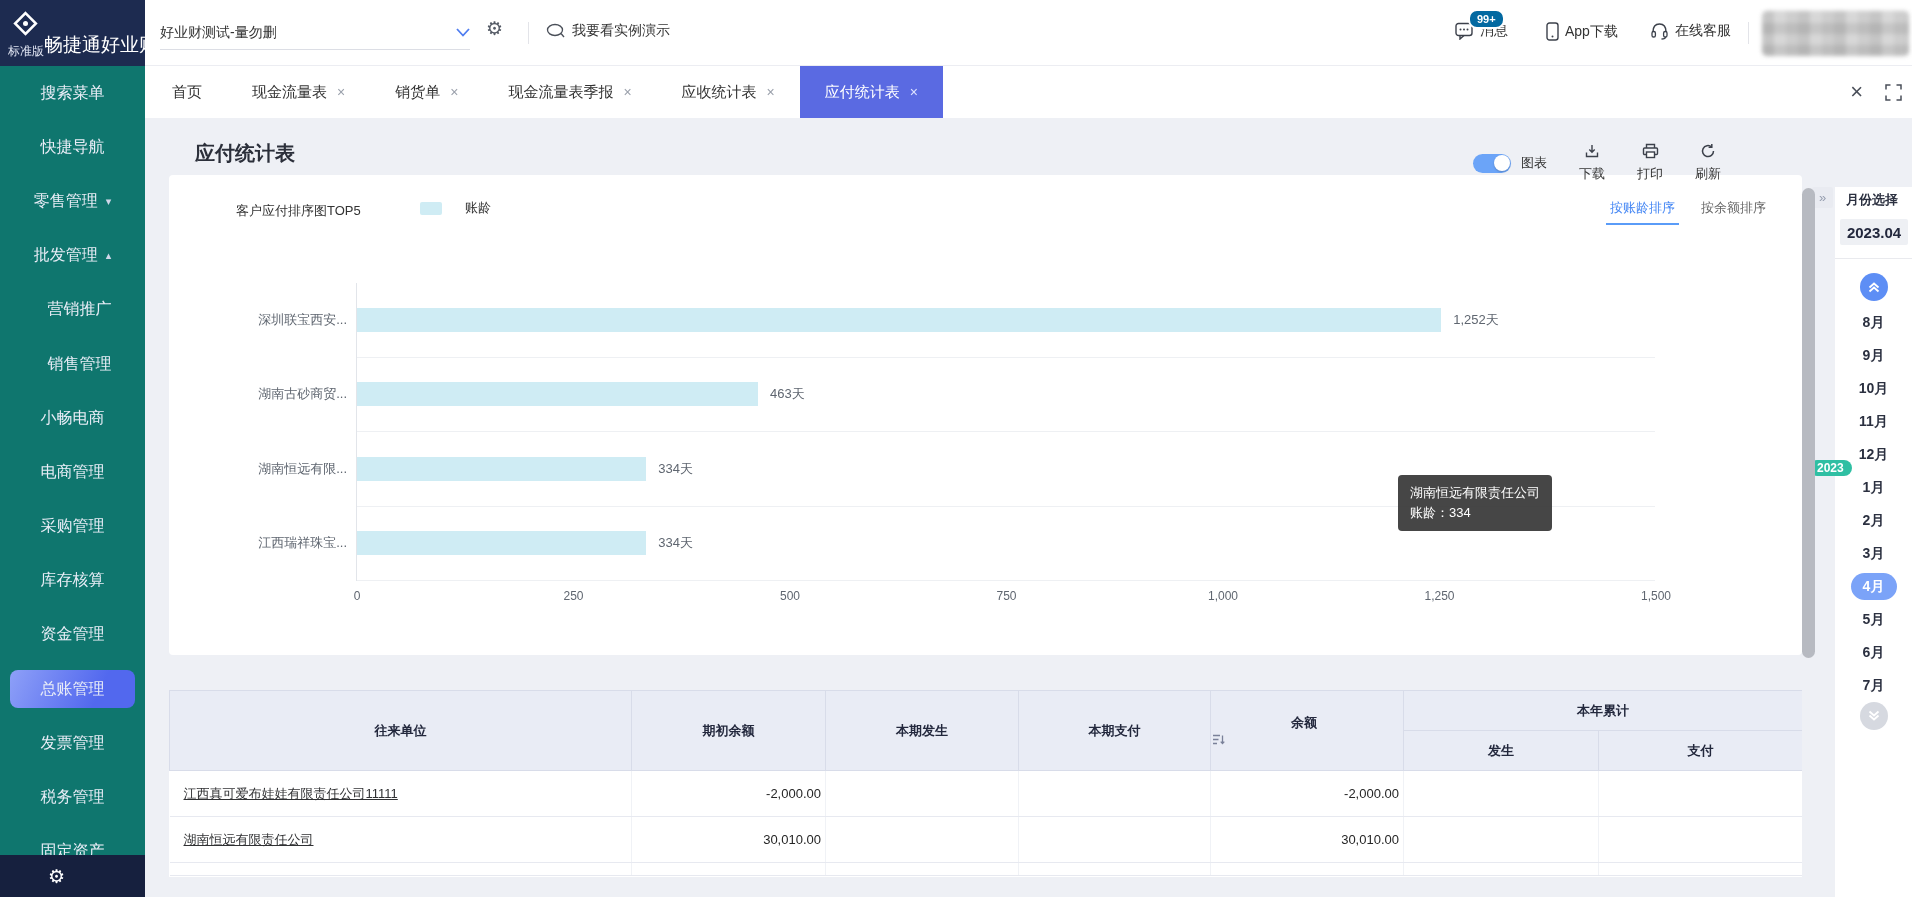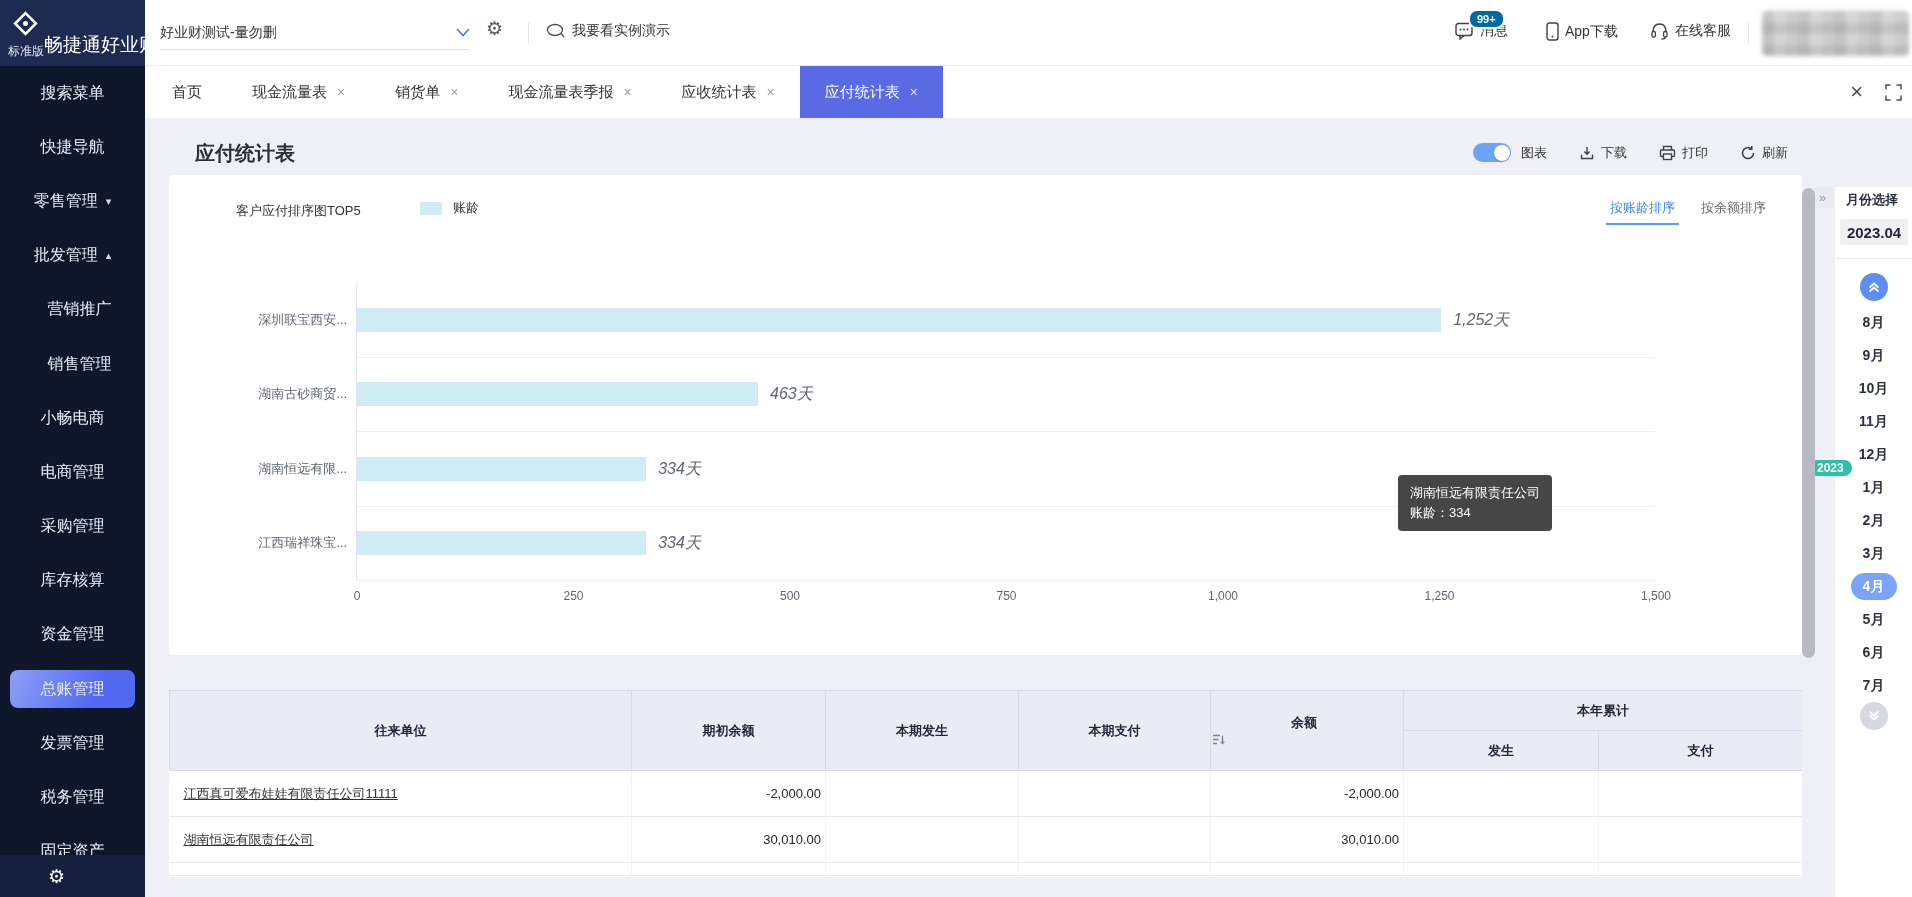--- a/index.html
+++ b/index.html
@@ -29,51 +29,51 @@
   
   .tabbar { position:absolute; left:145px; top:66px; right:0; height:52px; background:#fff; display:flex; align-items:stretch; z-index:25; }
   .tab { display:flex; align-items:center; gap:10px; padding:0 25px; font-size:15px; color:#333; cursor:pointer; white-space:nowrap; }
   .tab .x { color:#9aa0ab; font-size:14px; }
   .tab.active { background:#5a6ae2; color:#fff; }
   .tab.active .x { color:#dfe3ff; }
   .tab-actions { position:absolute; right:10px; top:0; height:52px; display:flex; align-items:center; gap:22px; color:#4a4f59; }
   .tab-actions .close { font-size:22px; line-height:1; cursor:pointer; }
   .tab-actions .fs { cursor:pointer; display:flex; }
   
-  .sidebar { position:absolute; left:0; top:66px; width:145px; bottom:0; background:#0f172a; z-index:20; overflow:hidden; }
+  .sidebar { position:absolute; left:0; top:66px; width:145px; bottom:0; background:#0f766e; z-index:20; overflow:hidden; }
   .side-item { height:54.2px; display:flex; align-items:center; justify-content:center; color:#e9edf7; font-size:16px; cursor:pointer; position:relative; }
   .side-item .arrow { font-size:11px; margin-left:8px; color:#cfd6e8; }
   .side-item.indent { padding-left:14px; }
   .side-item .act-pill { position:absolute; left:10px; right:10px; top:8px; bottom:8px; border-radius:8px; background:linear-gradient(115deg,#8ea0f8 0%,#5268ee 70%); z-index:0; }
   .side-item span.lbl { position:relative; z-index:1; }
   .side-gear-strip { position:absolute; left:0; bottom:0; width:145px; height:42px; background:#16203e; display:flex; align-items:center; z-index:2; }
   .side-gear-strip .g { color:#fff; font-size:19px; margin-left:48px; cursor:pointer; line-height:1; }
   
   .page-title { position:absolute; left:195px; top:140px; font-size:20px; font-weight:600; color:#2b2f3a; z-index:5; }
   .toolbar { position:absolute; left:1473px; top:143px; display:flex; align-items:center; gap:0; z-index:5; }
   .toggle { width:38px; height:19px; border-radius:10px; background:#6ba4f8; position:relative; cursor:pointer; }
   .toggle .knob { position:absolute; right:1.5px; top:1.5px; width:16px; height:16px; background:#fff; border-radius:50%; box-shadow:0 1px 2px rgba(0,0,0,.2); }
   .tool-label { font-size:13px; color:#333; margin-left:10px; }
-  .tool-btn { display:flex; align-items:center; gap:6px; font-size:13px; color:#333; cursor:pointer; margin-left:32px; }
+  .tool-btn { display:flex; align-items:center; gap:6px; font-size:13px; color:#333; cursor:pointer; margin-left:32px;flex-direction:column; }
   
   .chart-card { position:absolute; left:169px; top:175px; width:1633px; height:480px; background:#fff; border-radius:4px; z-index:4; }
   .chart-title { position:absolute; left:67px; top:27px; font-size:13px; color:#333; }
-  .legend { position:absolute; left:251px; top:24px; display:flex; align-items:center; gap:11px; }
+  .legend { position:absolute; left:251px; top:24px; display:flex; align-items:center; gap:23px; }
   .legend .swatch { width:22px; height:13px; border-radius:2px; background:#cfecf4; }
   .legend .ltxt { font-size:13px; color:#333; }
   .sort-tabs { position:absolute; right:36px; top:24px; display:flex; gap:26px; font-size:13px; }
   .sort-tab { color:#666; cursor:pointer; position:relative; padding-bottom:8px; }
   .sort-tab.active { color:#4285f4; }
   .sort-tab.active::after { content:""; position:absolute; left:-4px; right:-4px; bottom:0; height:2px; background:#5a9cf8; }
   .plot { position:absolute; left:187px; top:108px; width:1299px; height:298px; border-left:1px solid #e2e5ea; }
   .plot-row { position:relative; height:74.5px; border-bottom:1px solid #eef0f3; }
   .plot-row:last-child { border-bottom:1px solid #dde0e6; }
   .cat { position:absolute; right:calc(100% + 10px); top:50%; transform:translateY(-50%); font-size:13px; color:#5f6670; white-space:nowrap; }
   .bar { position:absolute; left:0; top:50%; transform:translateY(-50%); height:24px; background:#cfecf4; cursor:pointer; }
-  .val { position:absolute; top:50%; transform:translateY(-50%); font-size:16px; color:#5f6670; white-space:nowrap;font-style:italic; }
+  .val { position:absolute; top:50%; transform:translateY(-50%); font-size:13px; color:#5f6670; white-space:nowrap; }
   .tick { position:absolute; top:306px; transform:translateX(-50%); font-size:12px; color:#5f6670; white-space:nowrap; }
   .tooltip { position:absolute; left:1229px; top:300px; background:rgba(54,54,54,.92); color:#fff; font-size:13px; line-height:1.55; padding:8px 12px; border-radius:4px; z-index:9; white-space:nowrap; }
   
   .table-wrap { position:absolute; left:169px; top:690px; width:1633px; height:187px; overflow:hidden; background:#fff; z-index:4; }
   table { border-collapse:collapse; table-layout:fixed; width:1633px; }
   th { background:#e9ecf5; border:1px solid #d8dce9; font-size:13px; font-weight:bold; color:#23283d; height:40px; text-align:center; }
   td { background:#fff; border-bottom:1px solid #e7e9f0; border-right:1px solid #f0f2f6; font-size:13px; color:#262626; height:46px; }
   td.name { padding-left:14px; text-align:left; }
   td.num { text-align:right; padding-right:4px; }
   td a { color:#303133; text-decoration:underline; cursor:pointer; }

